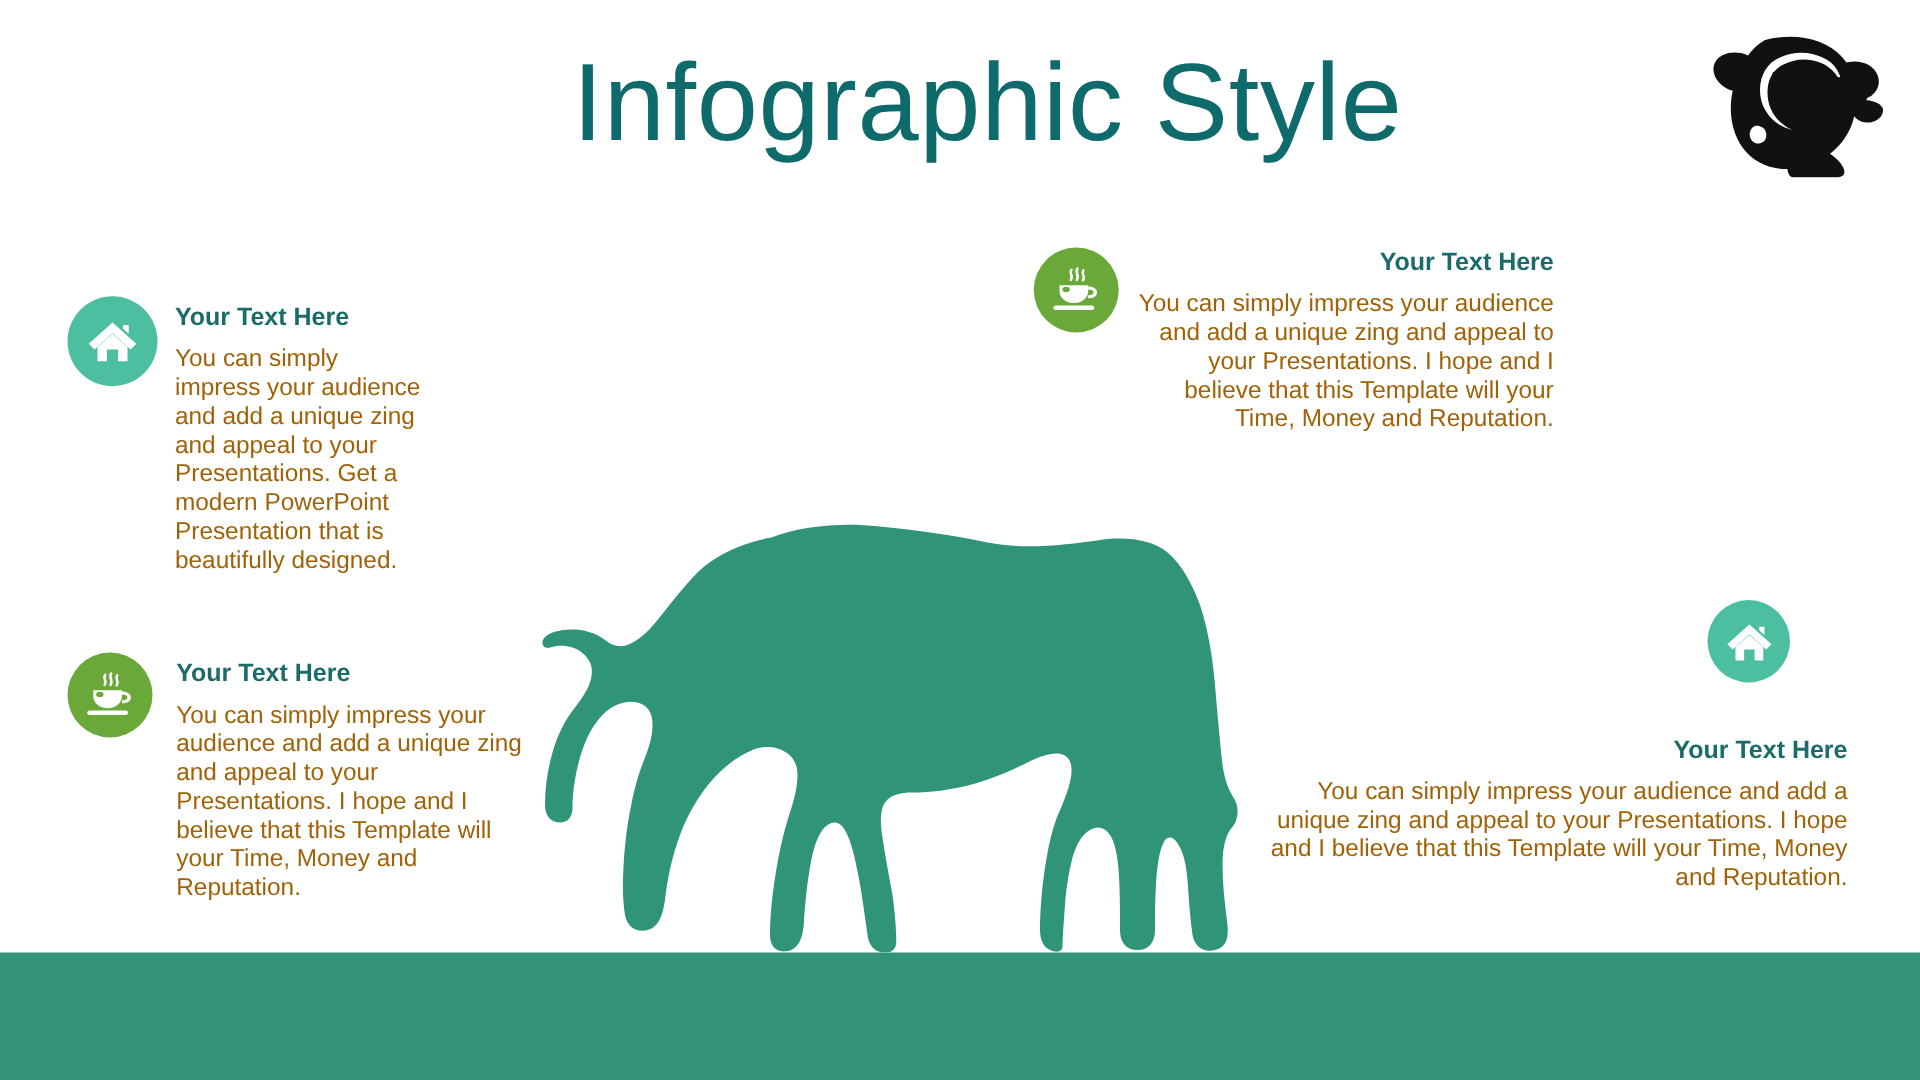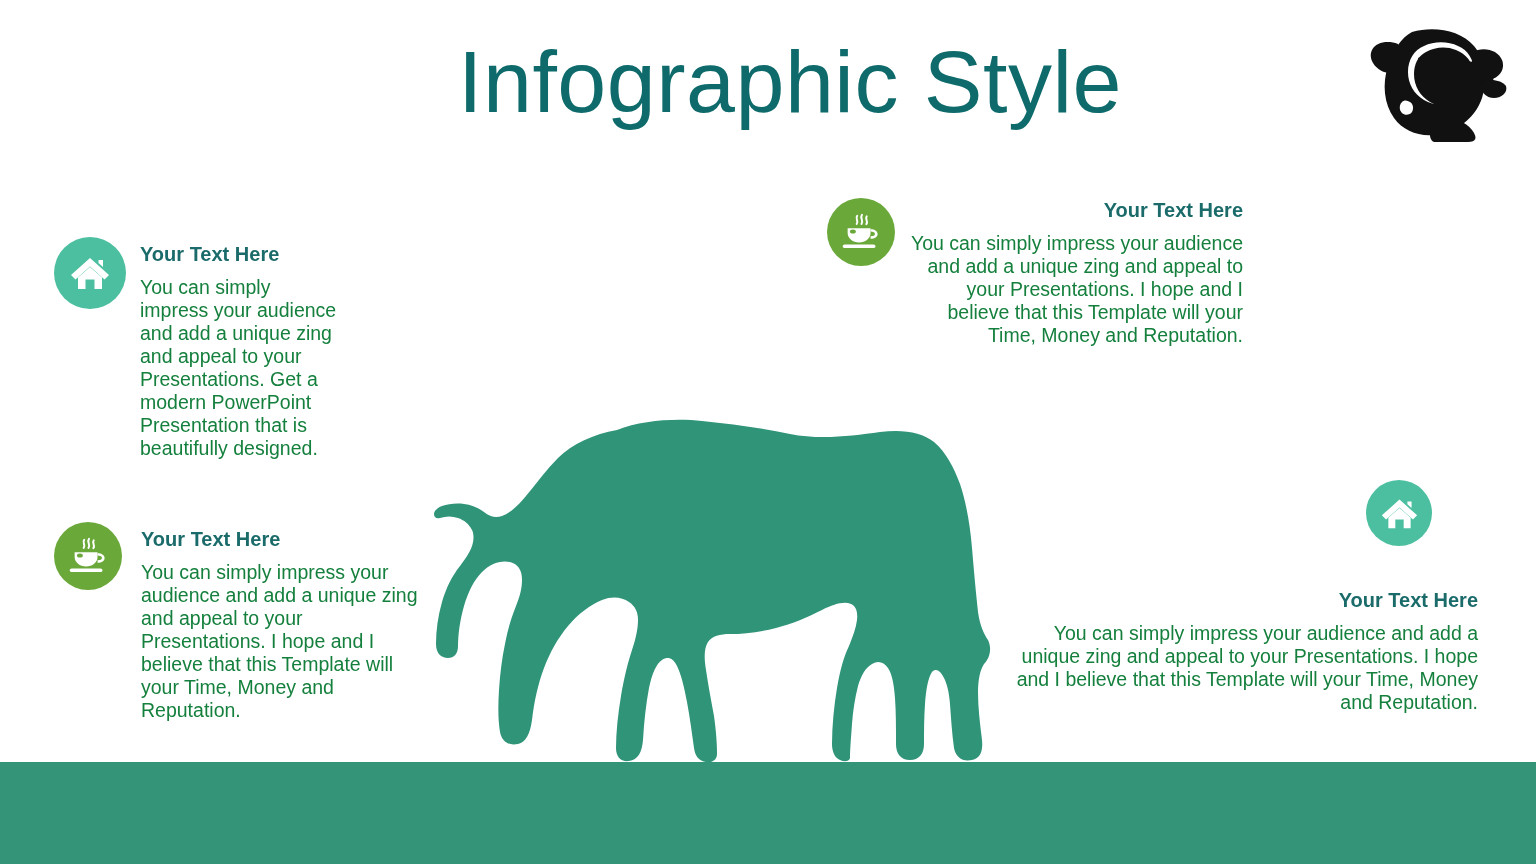--- a/index.html
+++ b/index.html
@@ -68,21 +68,21 @@
   .block-head {
     font-size:20px;
     font-weight:700;
     color:#1b6b6b;
     line-height:1.25;
     margin-bottom:9px;
   }
   .block-body {
     font-size:19.5px;
     font-weight:400;
-    color:#15803d;
+    color:#a16207;
     line-height:1.18;
   }
   .align-left  { text-align:left; }
   .align-right { text-align:right; }
 </style>
 </head>
 <body>
 
 <div id="slide">
 

